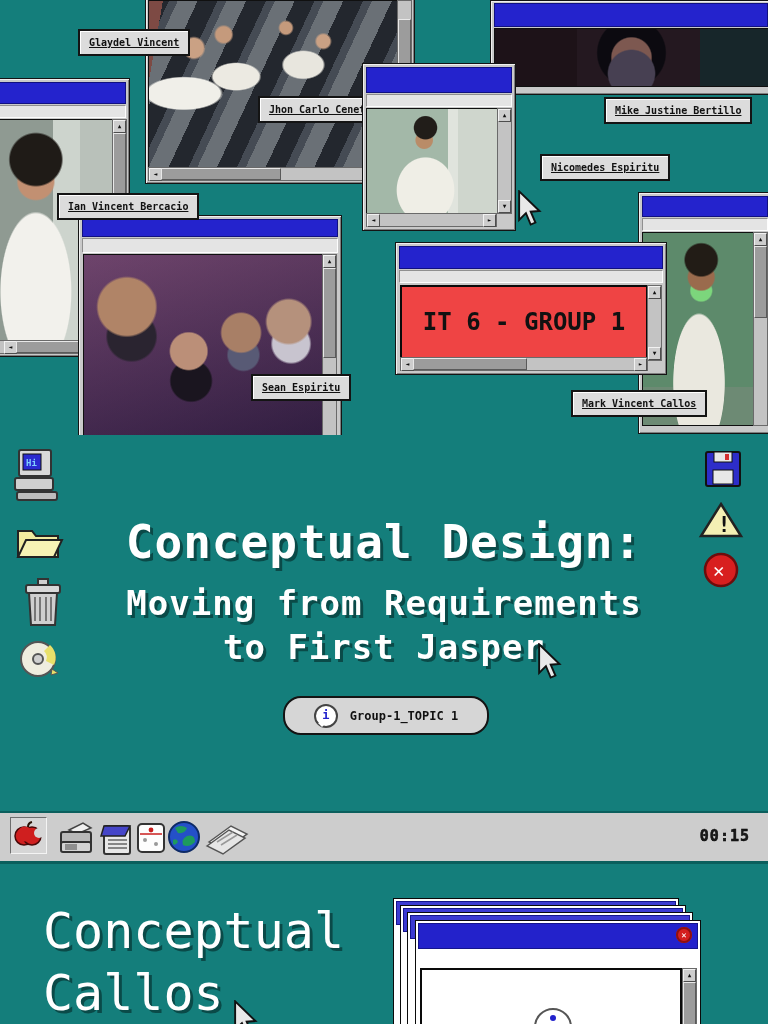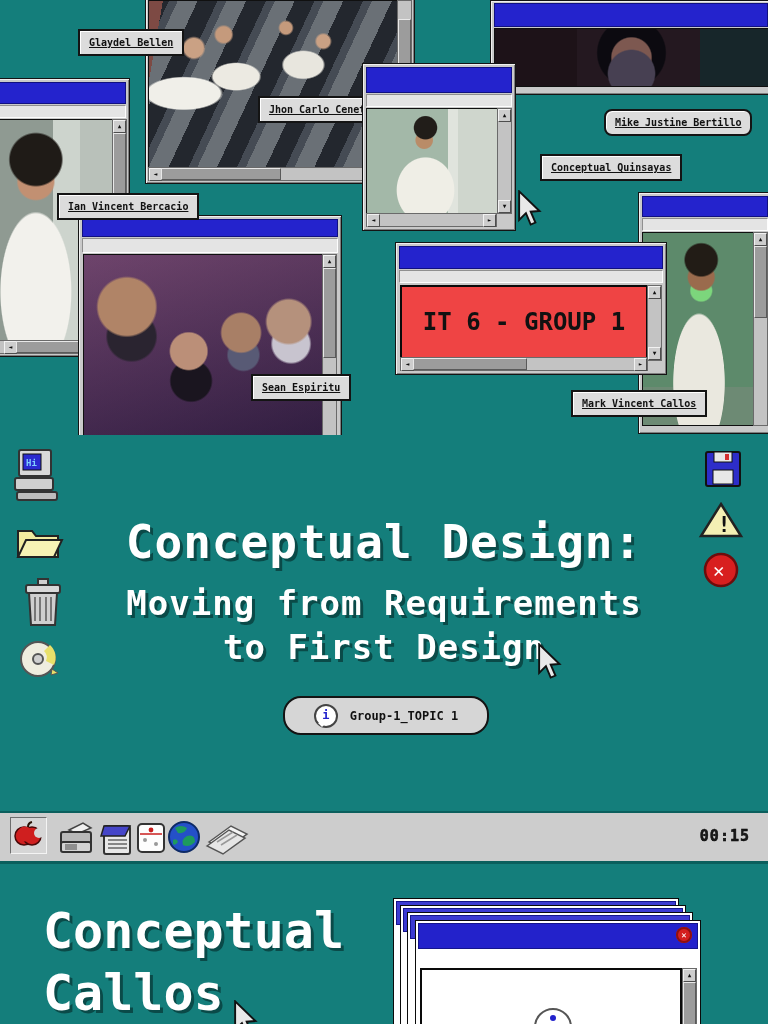--- a/index.html
+++ b/index.html
@@ -19,21 +19,21 @@
         font-size:6px;line-height:10px;text-align:center;}
   .sthumb{position:absolute;background:#9c9c9c;border:1px solid;
           border-color:#e8e8e8 #5a5a5a #5a5a5a #e8e8e8;}
   
   .nlabel{position:absolute;background:#dcdcdc;border:2px solid #141414;
           box-shadow:inset 1px 1px 0 #ffffff;padding:6px 9px;color:#111;
           font-size:10px;font-weight:bold;text-decoration:underline;white-space:nowrap;z-index:50;}
   
   .bigtitle{position:absolute;width:100%;text-align:center;color:#fff;font-weight:bold;
             text-shadow:3px 3px 0 #0a4a48;letter-spacing:1px;}
-  .lefttitle{position:absolute;color:#fff;font-weight:bold;text-shadow:3px 3px 0 #0a4a48;}
+  .lefttitle{position:absolute;color:#fff;font-weight:normal;text-shadow:3px 3px 0 #0a4a48;}
   
   .badge{position:absolute;left:283px;top:696px;width:202px;height:35px;background:#d6d6d6;
          border:2px solid #141414;border-radius:18px;display:flex;align-items:center;
          justify-content:center;gap:12px;z-index:20;}
   .badge-text{font-size:12px;font-weight:bold;color:#111;}
   .infocirc{width:20px;height:20px;border-radius:50%;background:#fff;border:2px solid #444;
             color:#2222cc;font-weight:bold;font-size:12px;line-height:19px;text-align:center;position:relative;}
   .infocirc:after{content:"";position:absolute;left:2px;bottom:-5px;border:4px solid transparent;
             border-top-color:#fff;}
   
@@ -180,24 +180,24 @@
              radial-gradient(circle at 52% 23%, #9a6b4d 0 8%, transparent 9%),
              radial-gradient(circle at 52% 30%, #7cd67c 0 7%, transparent 8%),
              radial-gradient(ellipse at 50% 78%, #eae8df 0 32%, transparent 33%),
              linear-gradient(180deg, #5d8a6b 0 80%, #6d8a74 80%);"></div>
       <div class="vscroll" style="right:3px;top:39px;height:192px;">
         <div class="sbtn" style="left:0;top:0;">▲</div>
         <div class="sthumb" style="left:0;top:13px;width:11px;height:70px;"></div>
       </div>
     </div>
 
-    <div class="nlabel" style="left:78px;top:29px;">Glaydel Bellen</div>
+    <div class="nlabel" style="left:78px;top:29px;">Glaydel Vincent</div>
     <div class="nlabel" style="left:258px;top:96px;z-index:2;">Jhon Carlo Ceneta</div>
-    <div class="nlabel" style="left:604px;top:109px;border-radius:8px;">Mike Justine Bertillo</div>
-    <div class="nlabel" style="left:540px;top:154px;">Conceptual Quinsayas</div>
+    <div class="nlabel" style="left:604px;top:97px;">Mike Justine Bertillo</div>
+    <div class="nlabel" style="left:540px;top:154px;">Nicomedes Espiritu</div>
     <div class="nlabel" style="left:57px;top:193px;">Ian Vincent Bercacio</div>
     <div class="nlabel" style="left:251px;top:374px;">Sean Espiritu</div>
     <div class="nlabel" style="left:571px;top:390px;">Mark Vincent Callos</div>
 
     <svg class="cursor" style="left:516px;top:190px;" width="28" height="38" viewBox="0 0 20 28">
       <path d="M2 1 L2 22 L7 17 L10.5 25.5 L14 24 L10.5 16 L17 15.5 Z" fill="#e9e9e9" stroke="#111" stroke-width="1.4"></path>
     </svg>
   </section>
 
   <section style="position:absolute;left:0;top:435px;width:768px;height:376px;">
@@ -250,21 +250,21 @@
     </div>
     <div class="dicon" style="left:702px;top:116px;">
       <svg width="38" height="38" viewBox="0 0 38 38">
         <circle cx="19" cy="19" r="16" fill="#d81f1f" stroke="#6d0c0c" stroke-width="2.5"></circle>
         <text x="11" y="26" font-size="19" font-weight="bold" fill="#fff" font-family="DejaVu Sans Mono, monospace">✕</text>
       </svg>
     </div>
 
     <div class="bigtitle" style="top:80px;font-size:46px;">Conceptual Design:</div>
     <div class="bigtitle" style="top:148px;font-size:34px;">Moving from Requirements</div>
-    <div class="bigtitle" style="top:192px;font-size:34px;">to First Design</div>
+    <div class="bigtitle" style="top:192px;font-size:34px;">to First Jasper</div>
 
     <svg class="cursor" style="left:536px;top:208px;" width="28" height="38" viewBox="0 0 20 28">
       <path d="M2 1 L2 22 L7 17 L10.5 25.5 L14 24 L10.5 16 L17 15.5 Z" fill="#e9e9e9" stroke="#111" stroke-width="1.4"></path>
     </svg>
 
     <div class="badge" style="top:261px;">
       <span class="infocirc">i</span>
       <span class="badge-text">Group-1_TOPIC 1</span>
     </div>
   </section>

